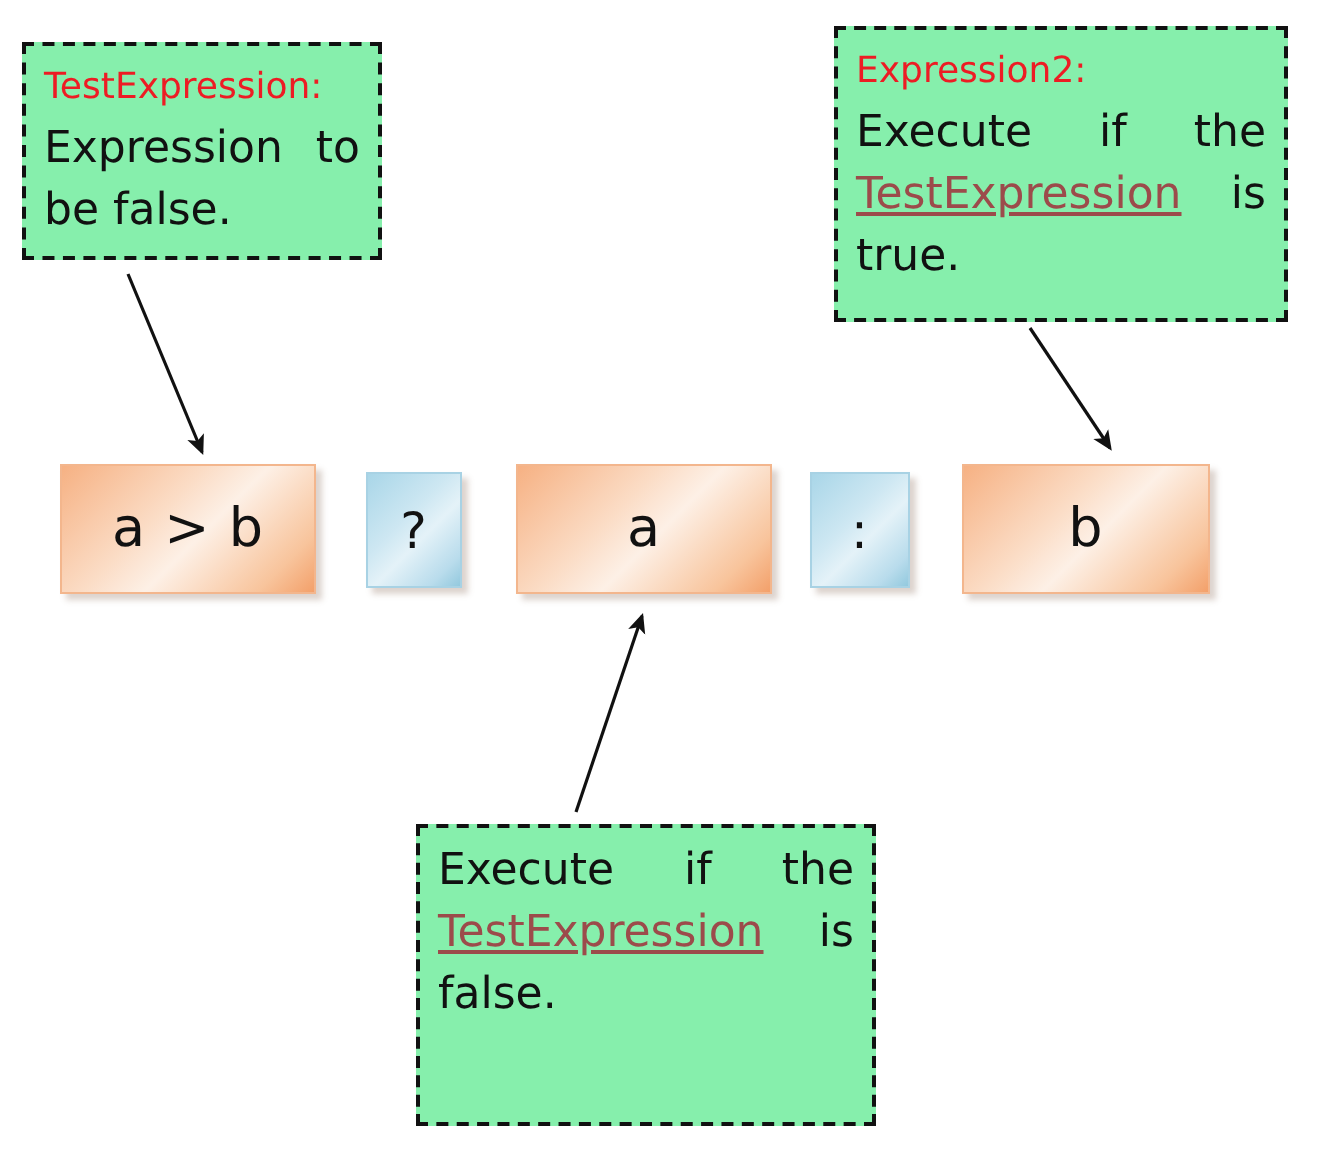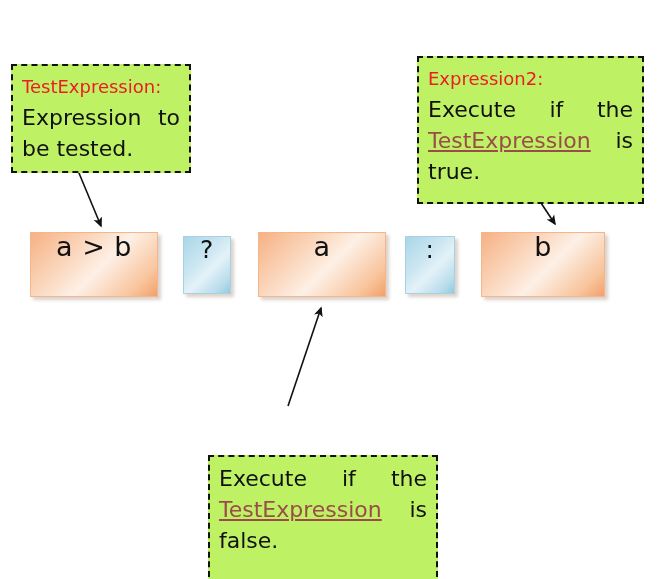--- a/index.html
+++ b/index.html
@@ -15,24 +15,23 @@
     width: 659px;
     height: 579px;
     background: #ffffff;
     overflow: hidden;
   }
 
   
   .callout {
     position: absolute;
     border: 2px dashed #111111;
-    background: #bef264;
+    background: #86efac;
     box-sizing: border-box;
     padding: 6px 9px 4px 9px;
-    margin-top: 43px;
   }
   .callout .title {
     color: #ED1C24;
     font-size: 18px;
     line-height: 30px;
     white-space: nowrap;
   }
   .callout .body {
     color: #111111;
     font-size: 22px;
@@ -53,21 +52,21 @@
 
   #callout-test      { left: 11px;  top: 21px;  width: 180px; height: 109px; }
   #callout-expr2     { left: 417px; top: 13px;  width: 227px; height: 148px; }
   #callout-expr1     { left: 208px; top: 412px; width: 230px; height: 151px; }
 
   
   .node {
     position: absolute;
     box-sizing: border-box;
     display: flex;
-    align-items: flex-start;
+    align-items: center;
     justify-content: center;
     box-shadow: 3px 3px 3px rgba(140,110,90,0.30);
   }
   .node .glyph {
     font-size: 27px;
     color: #111111;
     line-height: 1;
     letter-spacing: 0.5px;
   }
   .node.operand {
@@ -116,21 +115,21 @@
 
     <g>
       <line x1="288" y1="406" x2="321" y2="308" stroke="#111111" stroke-width="1.6" marker-end="url(#head)"></line>
     </g>
   </svg>
 
   <div class="callout" id="callout-test">
     <div class="title">TestExpression:</div>
     <div class="body">
       <div>Expression to</div>
-      <div class="lastline">be tested.</div>
+      <div class="lastline">be false.</div>
     </div>
   </div>
 
   <div class="callout" id="callout-expr2">
     <div class="title">Expression2:</div>
     <div class="body">
       <div>Execute if the</div>
       <div><span class="kw">TestExpression</span><span> is</span></div>
       <div class="lastline">true.</div>
     </div>

